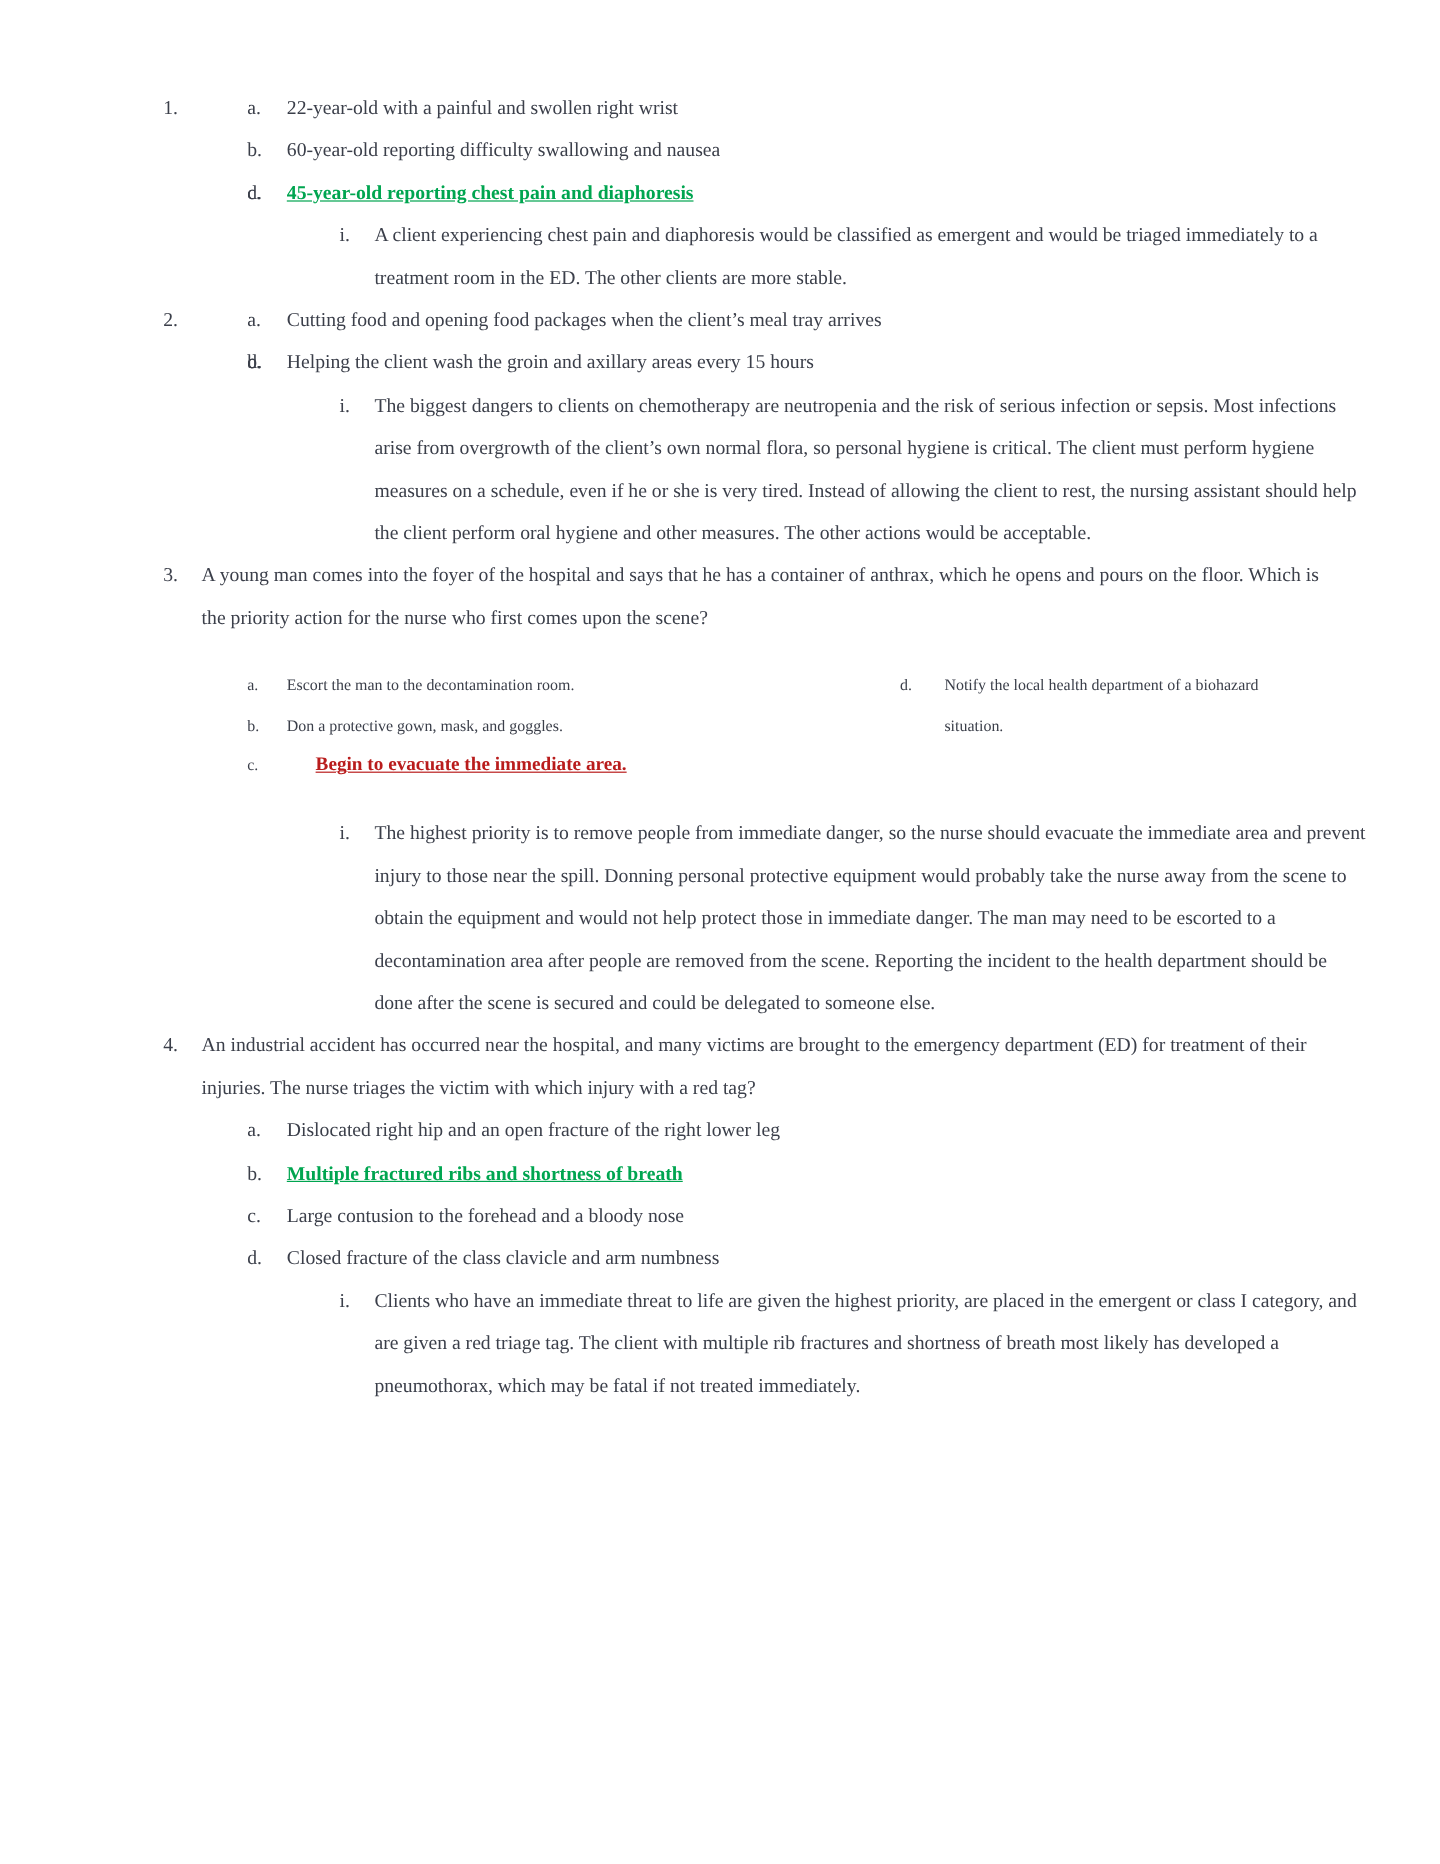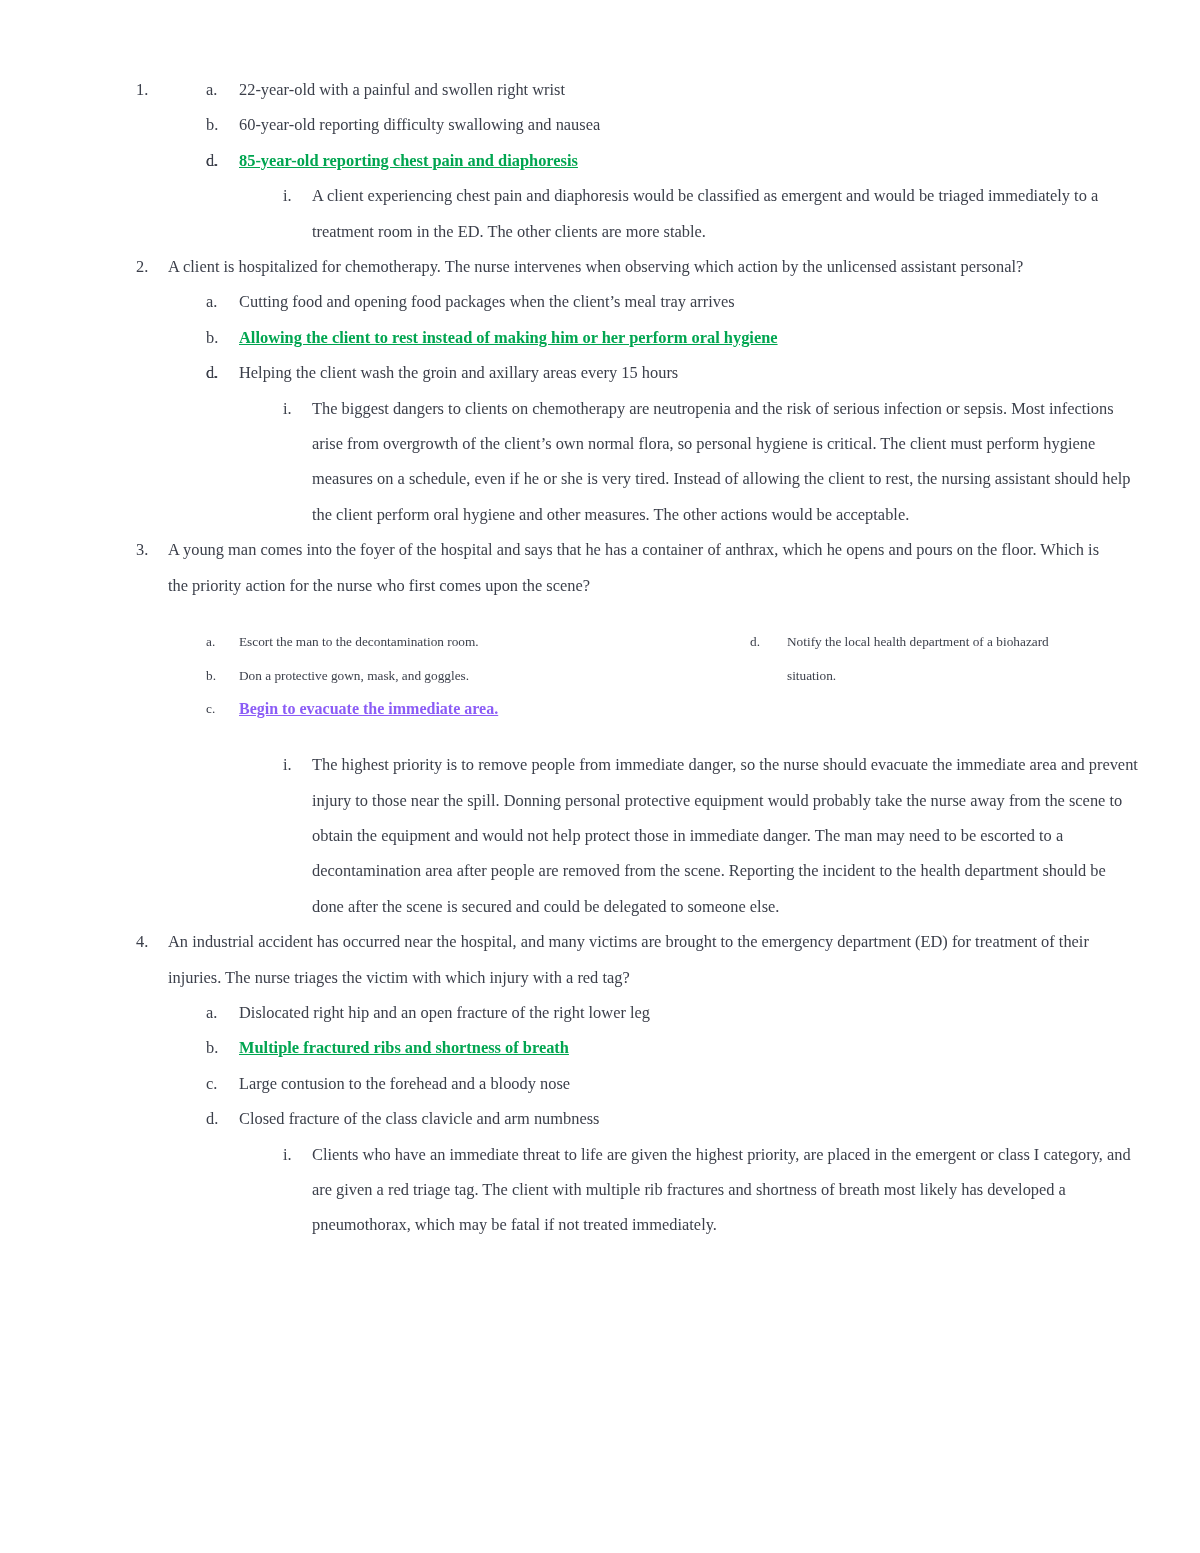--- a/index.html
+++ b/index.html
@@ -114,24 +114,25 @@
     font-size: 13.3px;
     line-height: 33.6px;
     color: #3b3f4a;
   }
   .opt-sm .opt-marker {
     left: 206px;
     font-size: 13.3px;
     line-height: 33.6px;
   }
   .opt-sm.correct .opt-text {
-    color: #8b5cf6;
+    color: #b91c1c;
     font-weight: bold;
     text-decoration: underline;
     font-size: 16.0px;
+    margin-left: 24px;
   }
 
   .col-right .opt-sm {
     padding-left: 167px;
     padding-right: 90px;
   }
   .col-right .opt-sm .opt-marker {
     left: 130px;
   }
   .spacer-md { height: 26px; }
@@ -154,44 +155,42 @@
         </div>
         <div class="opt-item">
           <span class="opt-marker">b.</span>
           <span class="opt-text">60-year-old reporting difficulty swallowing and nausea</span>
         </div>
         <div class="opt-item">
           <span class="opt-marker">c.</span>
         </div>
         <div class="opt-item correct">
           <span class="opt-marker">d.</span>
-          <span class="opt-text">85-year-old reporting chest pain and diaphoresis</span>
+          <span class="opt-text">45-year-old reporting chest pain and diaphoresis</span>
         </div>
       </div>
 
       <div class="rat-item">
         <span class="rat-marker">i.</span>
         <span>A client experiencing chest pain and diaphoresis would be classified as emergent and would be triaged immediately to a treatment room in the ED. The other clients are more stable.</span>
       </div>
     </div>
 
     <div class="q-block">
       <div class="q-item">
         <span class="q-marker">2.</span>
-        <span>A client is hospitalized for chemotherapy. The nurse intervenes when observing which action by the unlicensed assistant personal?</span>
       </div>
 
       <div class="opt-list">
         <div class="opt-item">
           <span class="opt-marker">a.</span>
           <span class="opt-text">Cutting food and opening food packages when the client’s meal tray arrives</span>
         </div>
         <div class="opt-item correct">
           <span class="opt-marker">b.</span>
-          <span class="opt-text">Allowing the client to rest instead of making him or her perform oral hygiene</span>
         </div>
         <div class="opt-item">
           <span class="opt-marker">c.</span>
         </div>
         <div class="opt-item">
           <span class="opt-marker">d.</span>
           <span class="opt-text">Helping the client wash the groin and axillary areas every 15 hours</span>
         </div>
       </div>
 

